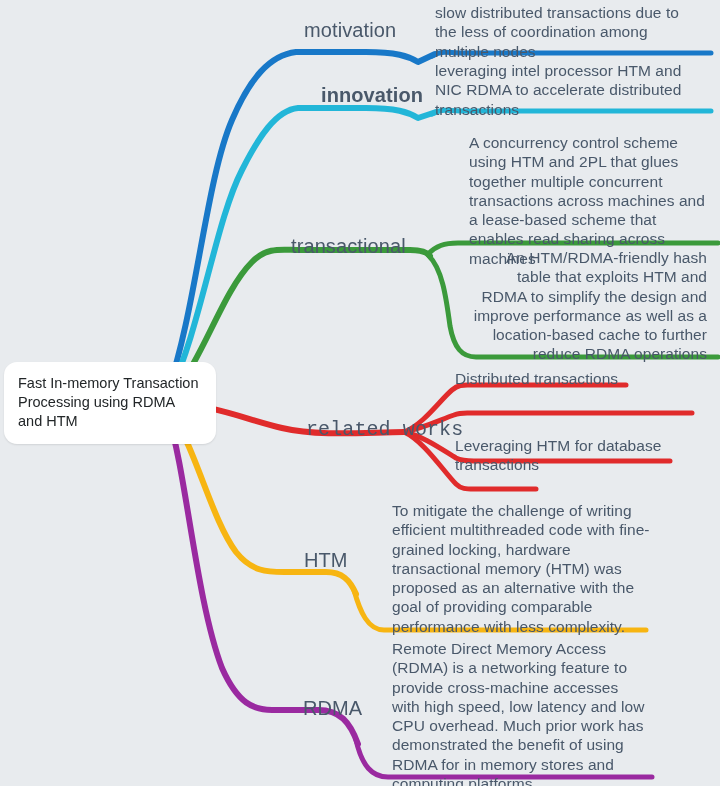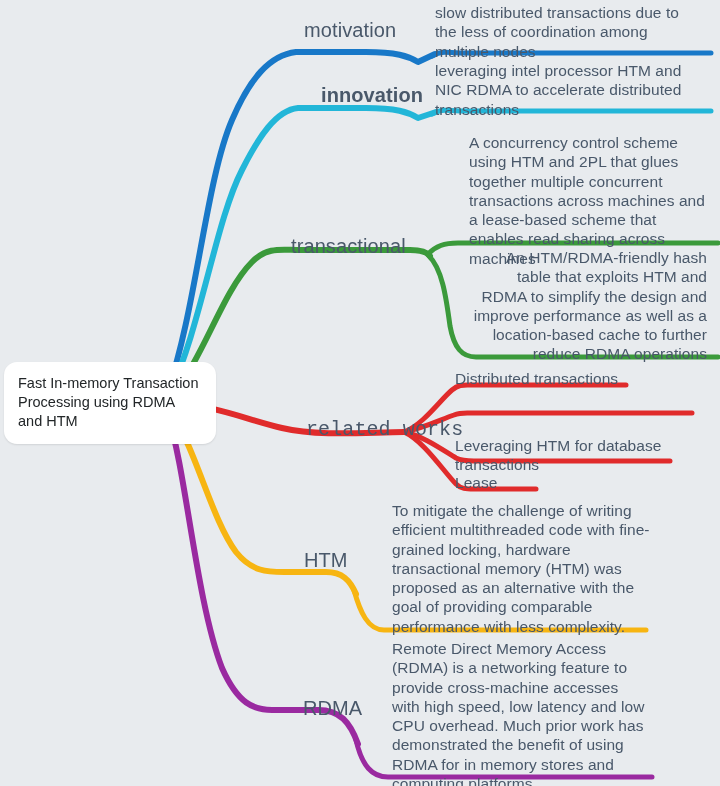--- a/index.html
+++ b/index.html
@@ -91,19 +91,18 @@
 
   <div class="leaf-text" style="left:469px;top:133px;width:236px;">A concurrency control scheme using HTM and 2PL that glues together multiple concurrent transactions across machines and a lease-based scheme that enables read sharing across machines</div>
 
   <div class="leaf-text" style="left:469px;top:248px;width:238px;text-align:right;">An HTM/RDMA-friendly hash table that exploits HTM and RDMA to simplify the design and improve performance as well as a location-based cache to further reduce RDMA operations</div>
 
   <div class="leaf-text" style="left:455px;top:369px;width:250px;">Distributed transactions</div>
 
 
   <div class="leaf-text" style="left:455px;top:436px;width:210px;">Leveraging HTM for database transactions</div>
 
-  <div class="leaf-text" style="left:455px;top:473px;width:200px;">Lease</div>
 
   <div class="leaf-text" style="left:392px;top:501px;width:258px;">To mitigate the challenge of writing efficient multithreaded code with fine-grained locking, hardware transactional memory (HTM) was proposed as an alternative with the goal of providing comparable performance with less complexity.</div>
 
   <div class="leaf-text" style="left:392px;top:639px;width:253px;">Remote Direct Memory Access (RDMA) is a networking feature to provide cross-machine accesses with high speed, low latency and low CPU overhead. Much prior work has demonstrated the benefit of using RDMA for in memory stores and computing platforms.</div>
 
 </div>
 
 </body></html>

